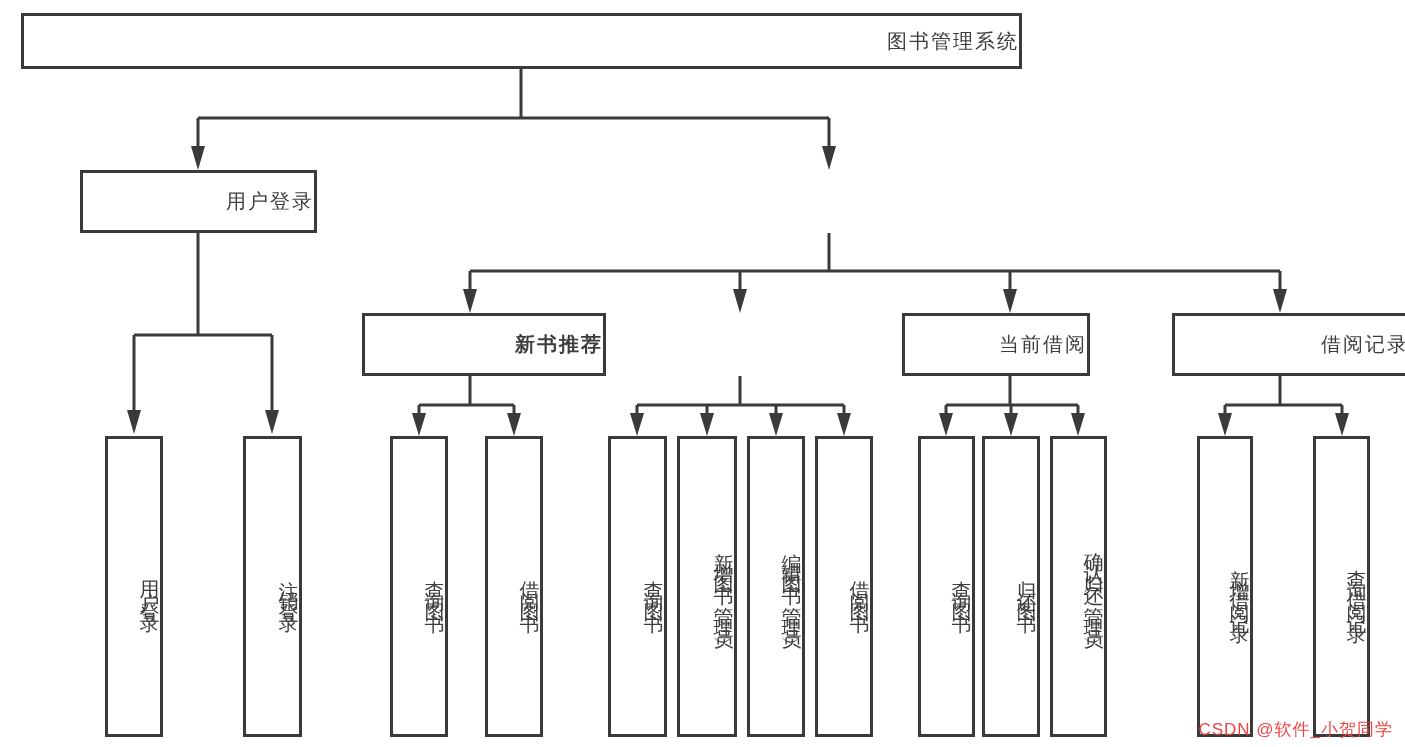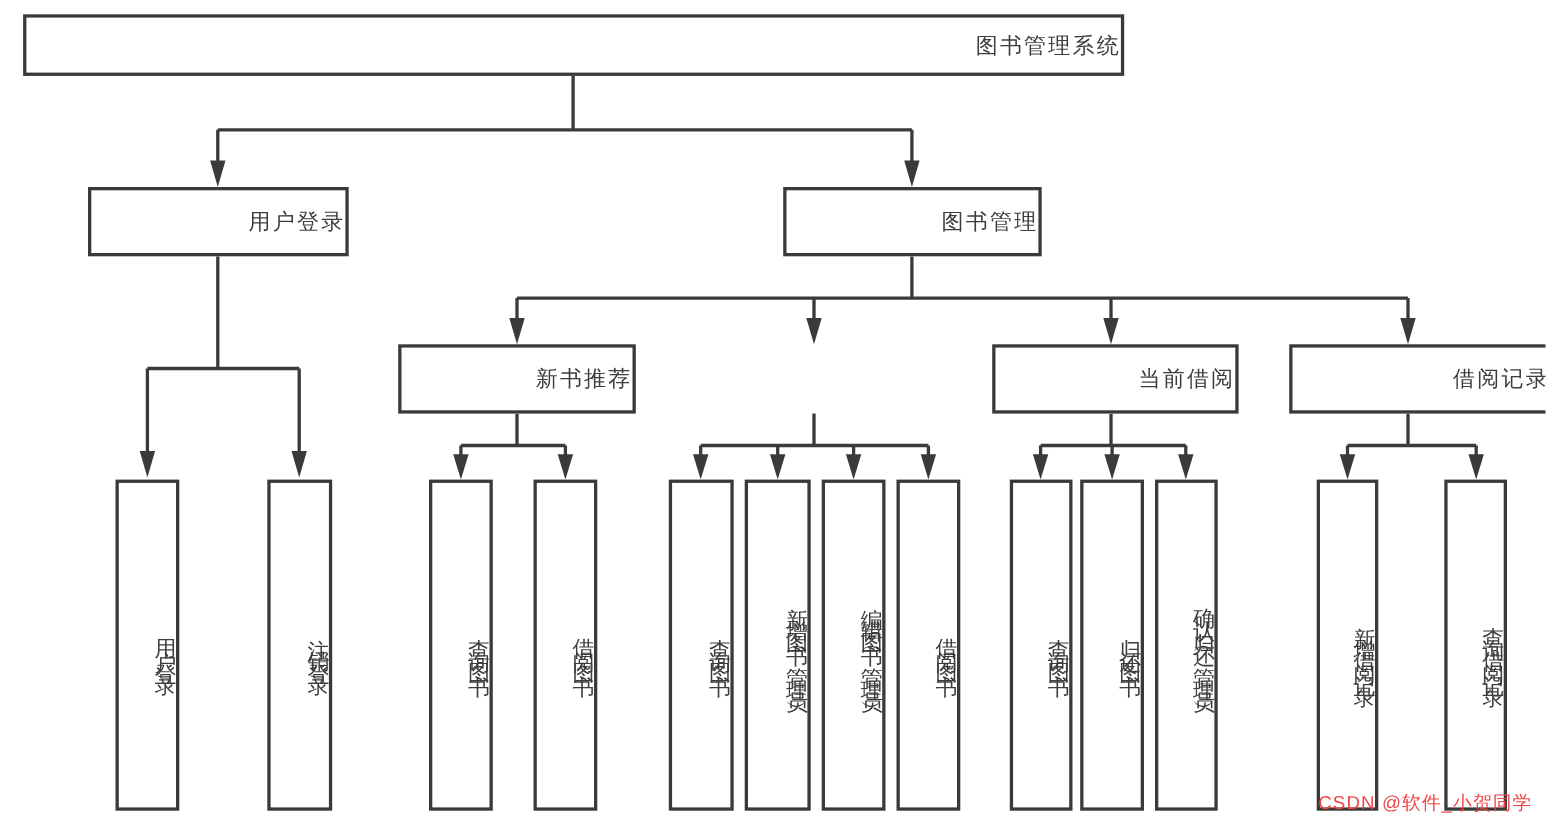--- a/index.html
+++ b/index.html
@@ -86,28 +86,25 @@
     </g>
   </svg>
 
   <div class="box title" style="left:21px; top:13px; width:1001px; height:56px;">
     <span>图书管理系统</span>
   </div>
 
   <div class="box hbox" style="left:80px; top:170px; width:237px; height:63px;">
     <span>用户登录</span>
   </div>
-  <div class="box hbox" style="left:712px; top:170px; width:235px; height:63px;">
-    <span>图书管理</span>
-  </div>
 
-  <div class="box hbox" style="left:362px; top:313px; width:216px; height:63px;">
+  <div class="box hbox" style="left:362px; top:313px; width:244px; height:63px;font-weight:bold;">
     <span>新书推荐</span>
   </div>
-  <div class="box hbox" style="left:902px; top:313px; width:224px; height:63px;">
+  <div class="box hbox" style="left:902px; top:313px; width:188px; height:63px;">
     <span>当前借阅</span>
   </div>
   <div class="box hbox" style="left:1172px; top:313px; width:240px; height:63px;">
     <span>借阅记录</span>
   </div>
 
   <div class="box leaf" style="left:105px; top:436px; width:58px; height:301px;">
     <span class="vtext">用户登录</span>
   </div>
   <div class="box leaf" style="left:243px; top:436px; width:59px; height:301px;">

